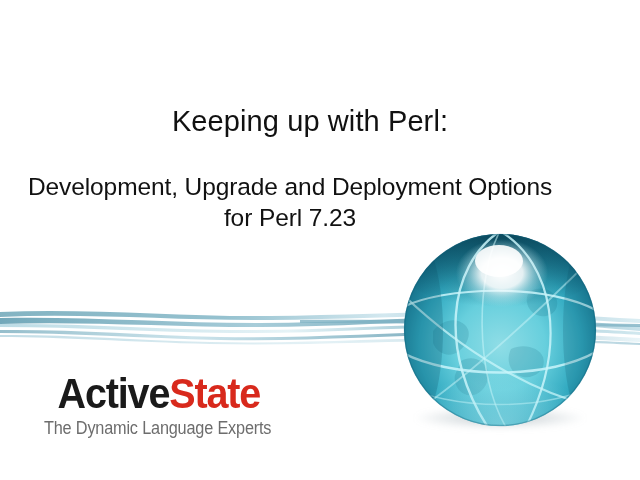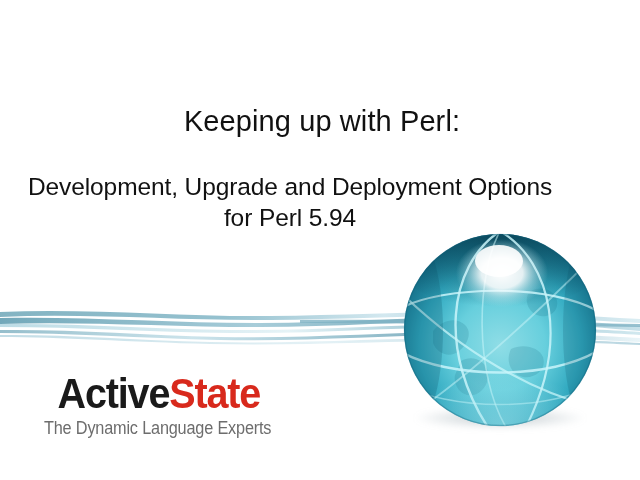--- a/index.html
+++ b/index.html
@@ -21,21 +21,21 @@
     position: absolute;
     top: 0;
     left: 0;
     width: 640px;
     text-align: center;
     z-index: 30;
   }
   #slide-title {
     position: absolute;
     top: 104px;
-    left: 16px;
+    left: 4px;
     width: 612px;
     font-size: 29px;
     line-height: 34px;
     color: #111111;
     letter-spacing: 0.1px;
     white-space: nowrap;
   }
   #slide-subtitle {
     position: absolute;
     top: 171px;
@@ -249,21 +249,21 @@
       </g>
 
       <circle cx="97" cy="97" r="95.5" fill="none" stroke="#0d5f79" stroke-opacity="0.35" stroke-width="1.4"></circle>
     </svg>
   </div>
 
   <div id="title-block">
     <div id="slide-title">Keeping up with Perl:</div>
     <div id="slide-subtitle">
       <span class="sub-line">Development, Upgrade and Deployment Options</span>
-      <span class="sub-line">for Perl 5.94</span>
+      <span class="sub-line">for Perl 7.23</span>
     </div>
   </div>
 
   <div id="logo">
     <div id="logo-wordmark">
       <span id="logo-active">Active</span><span id="logo-state">State</span>
     </div>
     <div id="logo-tagline">The Dynamic Language Experts</div>
   </div>
 

